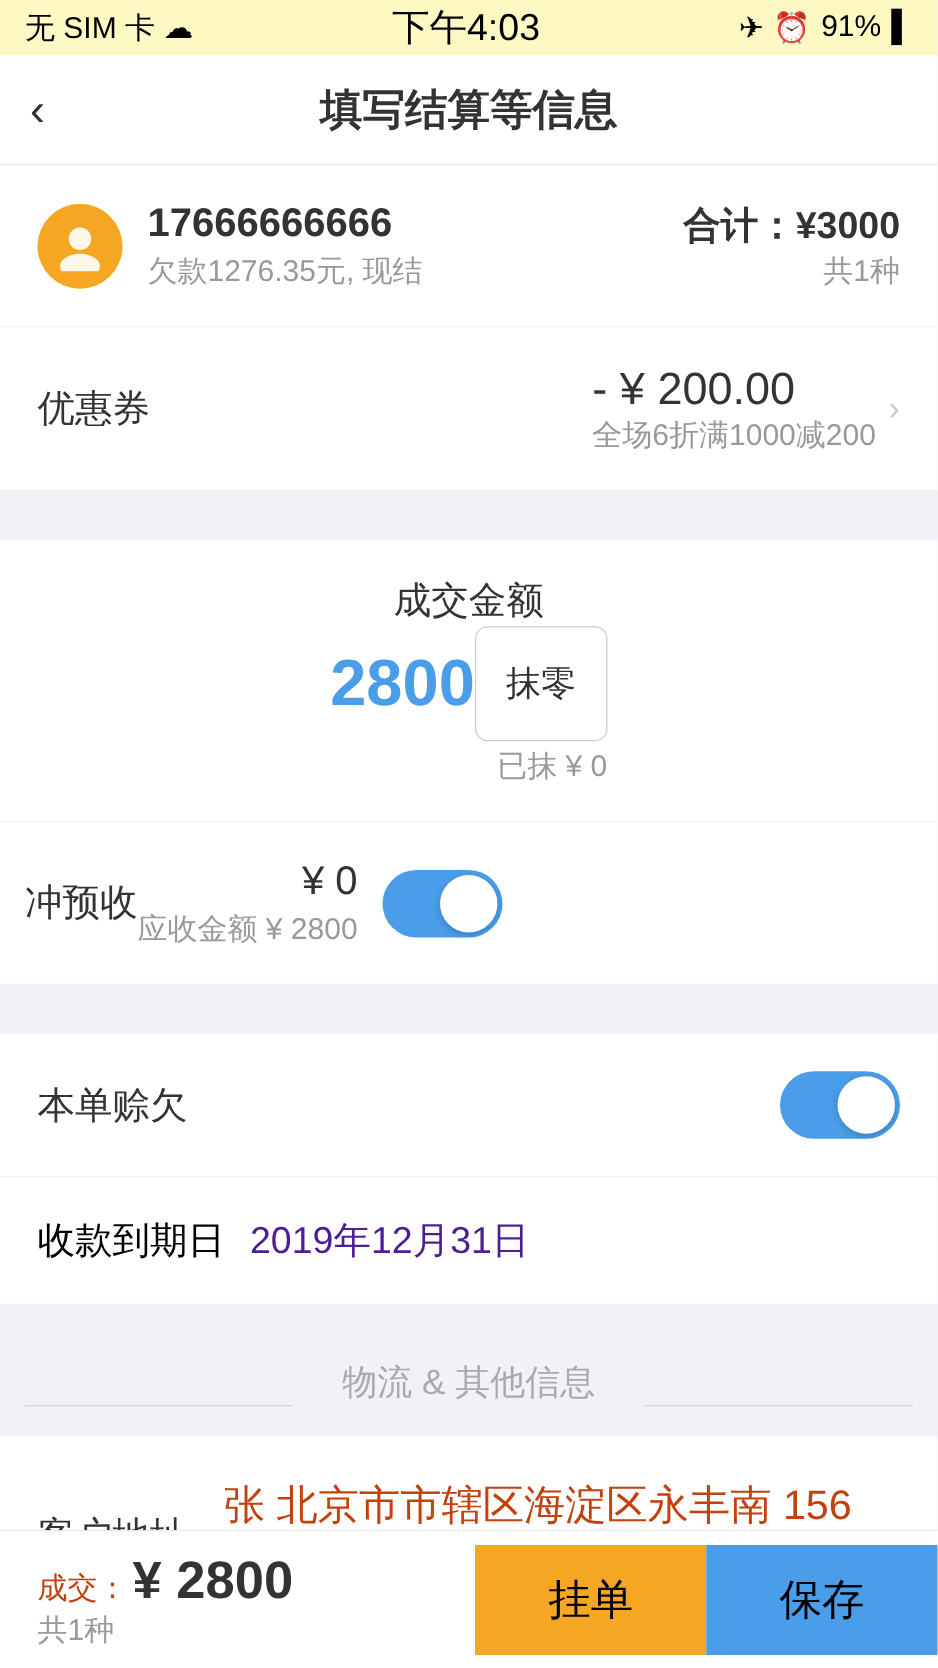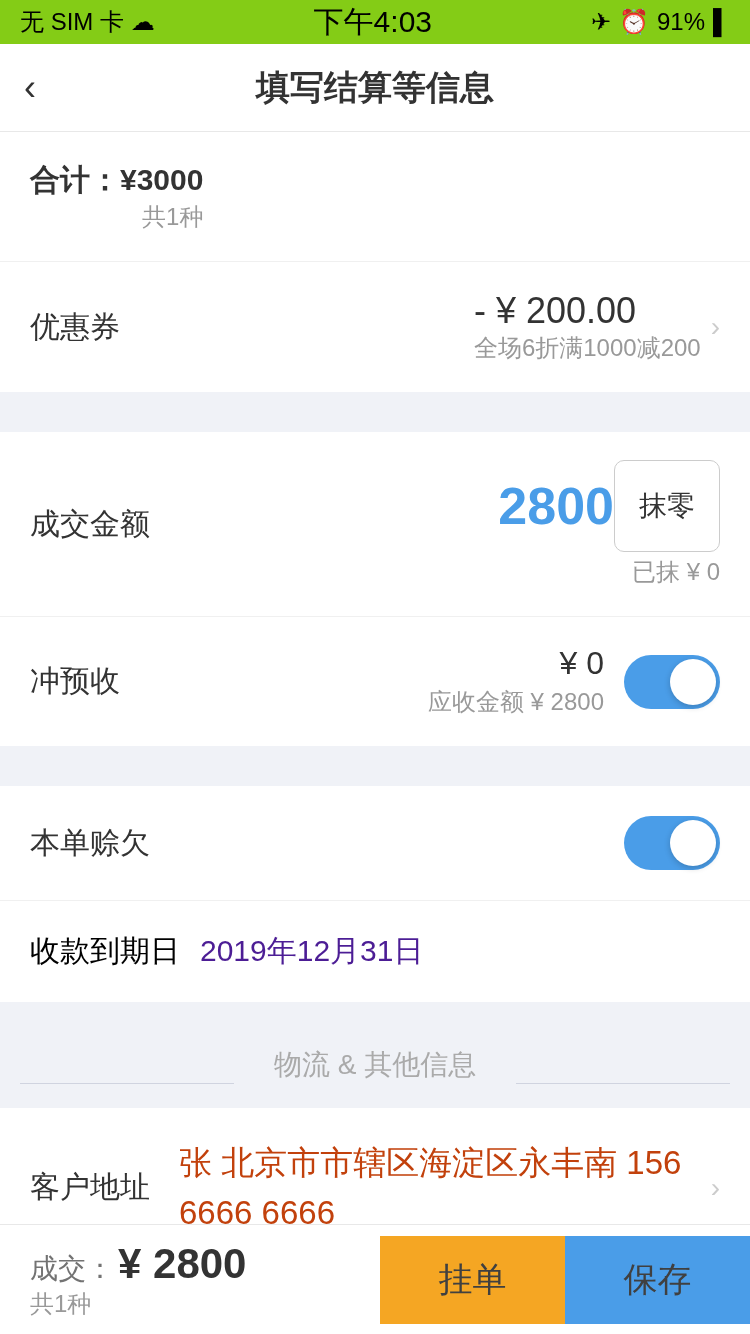--- a/index.html
+++ b/index.html
@@ -9,21 +9,21 @@
       min-height: 1334px;
       font-family: -apple-system, 'PingFang SC', 'Helvetica Neue', sans-serif;
       background: #f0f2f7;
       font-size: 28px;
       color: #333;
     }
 
     
     .status-bar {
       height: 44px;
-      background: #84cc16;
+      background: #fef9c3;
       display: flex;
       align-items: center;
       justify-content: space-between;
       padding: 0 20px;
       font-size: 24px;
       color: #000;
     }
     .status-left { display: flex; align-items: center; gap: 10px; }
     .status-center { font-size: 30px; font-weight: 500; }
     .status-right { display: flex; align-items: center; gap: 8px; font-size: 24px; }
@@ -98,41 +98,42 @@
     .section-divider { height: 20px; background: #f0f2f7; }
 
     
     .amount-row {
       display: flex;
       align-items: center;
       justify-content: space-between;
       padding: 28px 30px;
       background: #fff;
       border-bottom: 1px solid #f0f0f0;
+      flex-direction: column;
     }
     .row-label { font-size: 30px; color: #333; }
     .amount-right { display: flex; align-items: center; }
     .amount-value { font-size: 52px; color: #4a9de8; font-weight: 600; }
     .round-btn {
       border: 1px solid #ccc;
       border-radius: 10px;
       padding: 26px 24px;
       font-size: 28px;
       color: #333;
       background: #fff;
       cursor: pointer;
     }
     .amount-sub { font-size: 24px; color: #999; text-align: right; margin-top: 4px; }
 
     
     .prepay-row {
       display: flex;
       align-items: center;
-      justify-content: space-between;
-      padding: 28px 30px;
+      justify-content: flex-start;
+      padding: 28px 20px;
       background: #fff;
     }
     .prepay-right { display: flex; align-items: center; gap: 20px; }
     .prepay-values { text-align: right; }
     .prepay-amount { font-size: 32px; color: #333; font-weight: 500; }
     .prepay-sub { font-size: 24px; color: #999; margin-top: 4px; }
 
     
     .toggle {
       width: 96px; height: 54px;
@@ -215,31 +216,31 @@
       height: 110px;
       display: flex;
       align-items: center;
       background: #fff;
       border-top: 1px solid #e8e8e8;
     }
     .footer-info {
       flex: 1;
       padding: 0 30px;
     }
-    .footer-deal { font-size: 28px; color: #737373; }
+    .footer-deal { font-size: 24px; color: #c2410c; }
     .footer-amount { font-size: 42px; color: #333; font-weight: 600; }
     .footer-sub { font-size: 24px; color: #999; }
     .footer-btn {
       height: 88px;
       width: 185px;
       display: flex;
       align-items: center;
       justify-content: center;
       font-size: 34px;
-      color: #404040;
+      color: #000000;
       font-weight: 500;
       cursor: pointer;
     }
     .btn-hang { background: #f5a623; }
     .btn-save { background: #4a9de8; }
   </style>
 </head>
 <body>
 
 <div class="status-bar">
@@ -255,20 +256,32 @@
   </div>
 </div>
 
 <div class="nav-bar">
   <div class="nav-back">‹</div>
   <div class="nav-title">填写结算等信息</div>
 </div>
 
 <div class="card">
   <div class="customer-row">
+    <div class="customer-left">
+      <div class="avatar">
+        <svg width="40" height="40" viewBox="0 0 40 40">
+          <circle cx="20" cy="14" r="9" fill="#fff" opacity="0.9"></circle>
+          <ellipse cx="20" cy="36" rx="16" ry="10" fill="#fff" opacity="0.9"></ellipse>
+        </svg>
+      </div>
+      <div>
+        <div class="customer-name">17666666666</div>
+        <div class="customer-sub">欠款1276.35元, 现结</div>
+      </div>
+    </div>
     <div class="customer-right">
       <div class="total-value">合计：¥3000</div>
       <div class="total-sub">共1种</div>
     </div>
   </div>
 
   <div class="coupon-row">
     <div class="coupon-label">优惠券</div>
     <div class="coupon-right">
       <div>

